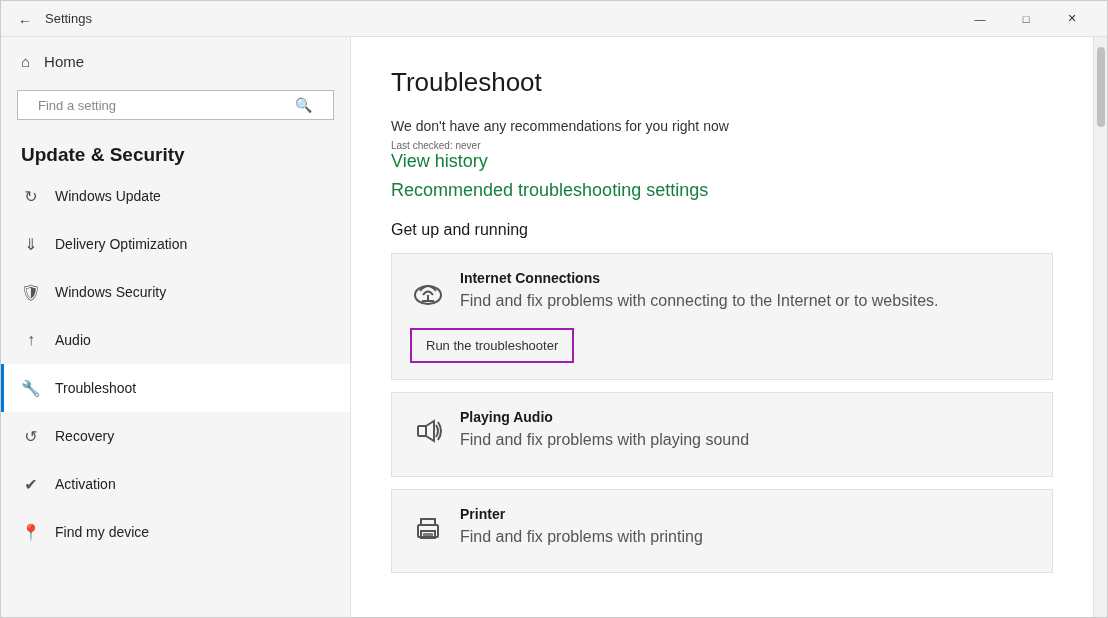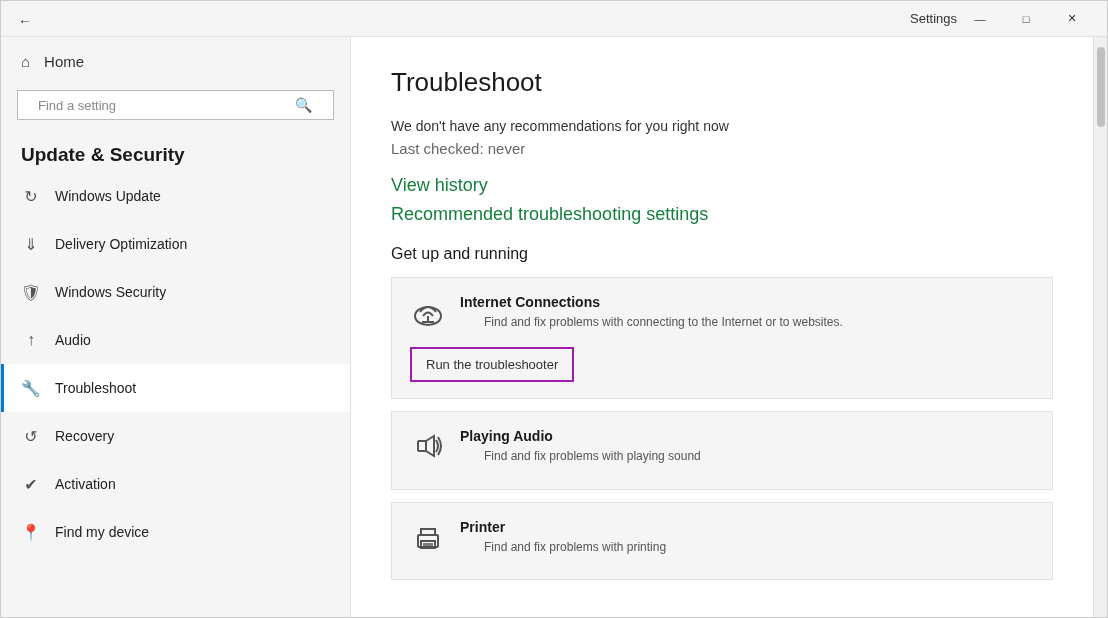--- a/index.html
+++ b/index.html
@@ -37,21 +37,20 @@
       justify-content: center;
       cursor: pointer;
       color: #333;
       font-size: 14px;
       margin-right: 8px;
     }
     .title-bar-title {
       font-size: 13px;
       color: #333;
       flex: 1;
-      text-align: right;
     }
     .title-bar-controls {
       display: flex;
       gap: 0;
     }
     .title-bar-btn {
       width: 46px;
       height: 36px;
       display: flex;
       align-items: center;
@@ -164,23 +163,22 @@
       font-weight: 300;
       color: #1a1a1a;
       margin-bottom: 20px;
     }
     .recommendation-text {
       font-size: 14px;
       color: #333;
       margin-bottom: 6px;
     }
     .last-checked {
-      font-size: 15px;
+      font-size: 10px;
       color: #666;
-      margin-bottom: 18px;
     }
     .link-text {
       font-size: 18px;
       color: #15803d;
       cursor: pointer;
       margin-bottom: 8px;
       text-decoration: none;
       display: block;
     }
     .section-header {
@@ -213,24 +211,23 @@
       color: #555;
     }
     .troubleshoot-info { flex: 1; }
     .troubleshoot-name {
       font-size: 14px;
       font-weight: 600;
       color: #1a1a1a;
       margin-bottom: 4px;
     }
     .troubleshoot-desc {
-      font-size: 12px;
+      font-size: 16px;
       color: #555;
       line-height: 1.4;
-      margin-left: 24px;
     }
     .run-btn {
       display: inline-block;
       padding: 8px 14px;
       border: 2px solid #a21caf;
       background: transparent;
       color: #333;
       font-size: 13px;
       cursor: pointer;
       margin-top: 8px;

